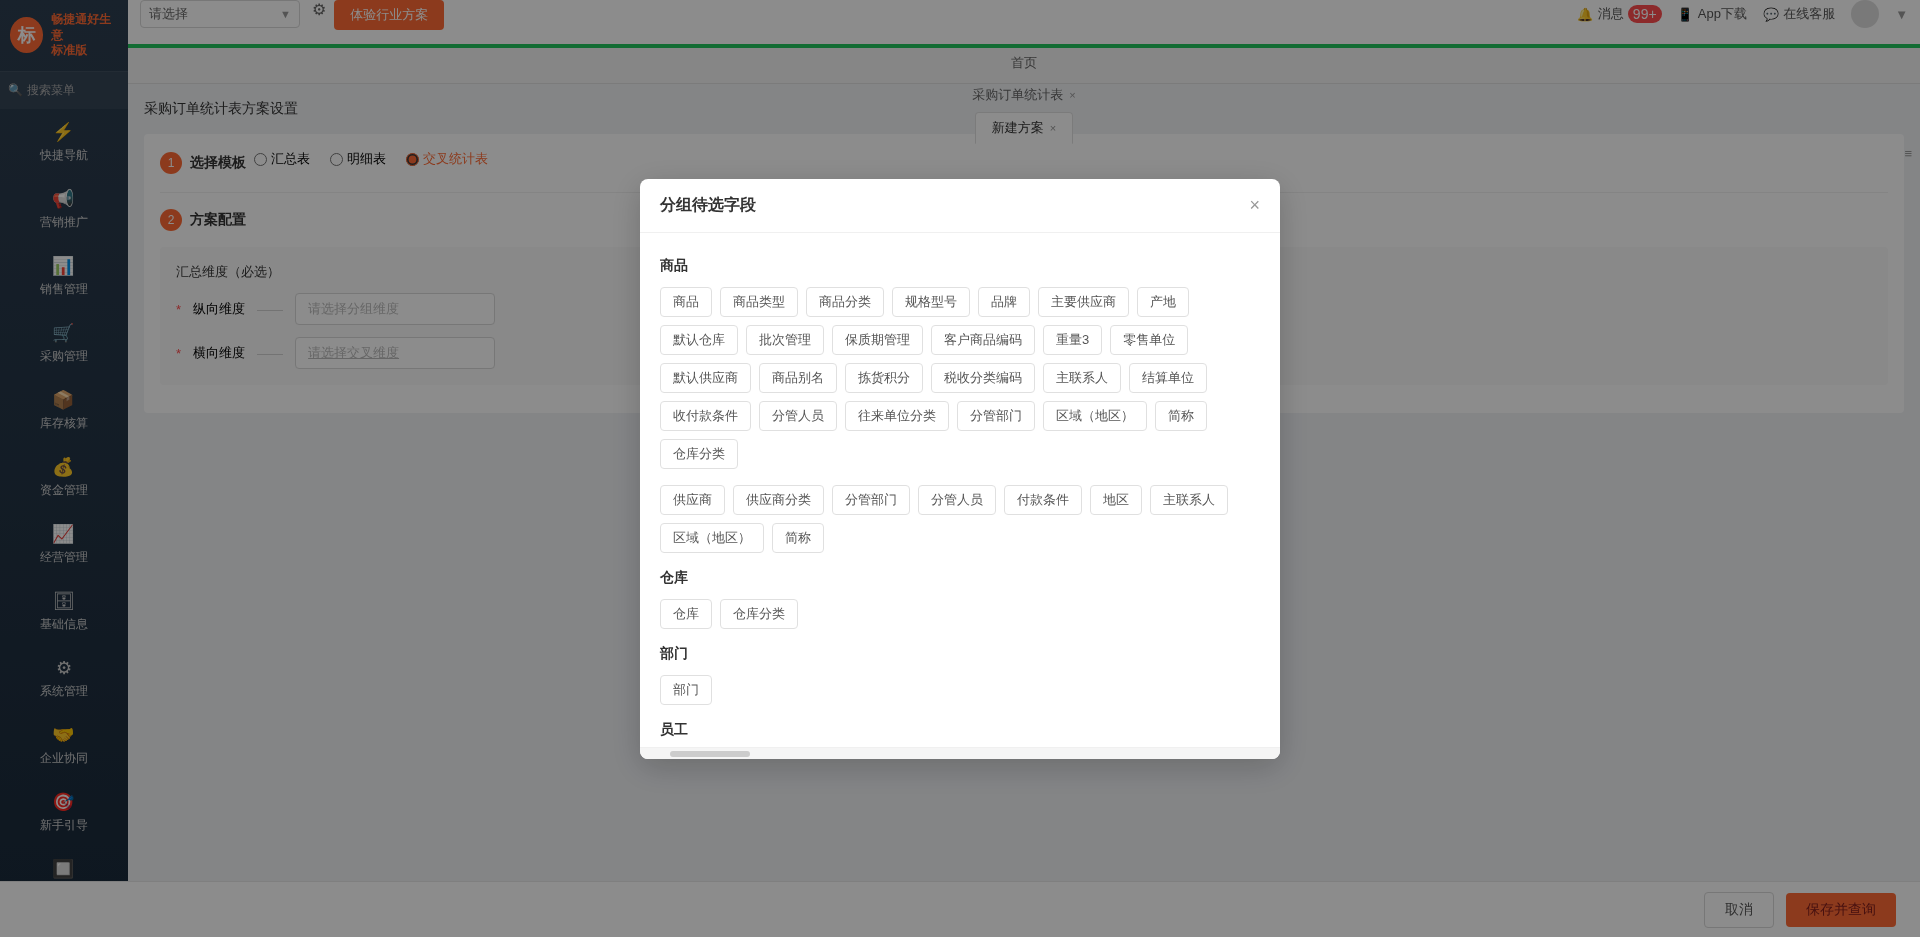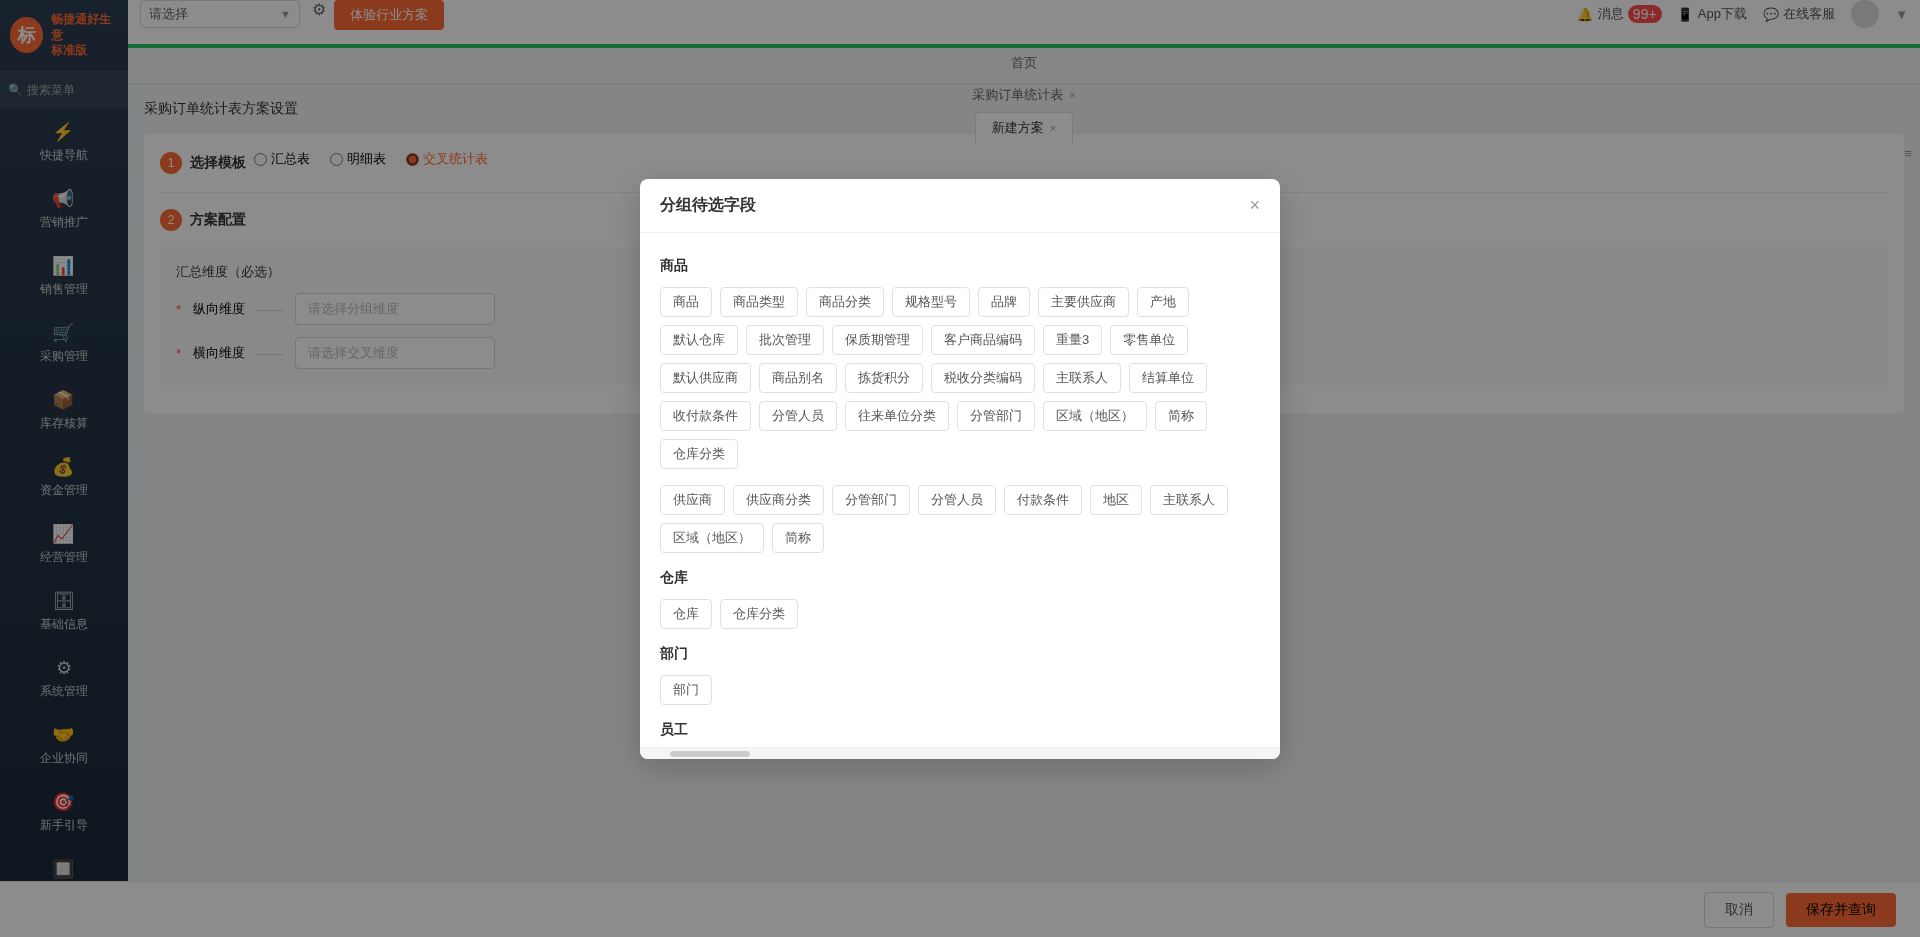--- a/index.html
+++ b/index.html
@@ -91,21 +91,21 @@
       position: fixed; bottom: 0; left: 0; right: 0; height: 56px;
       background: white; border-top: 1px solid #e8e8e8; z-index: 200;
       display: flex; align-items: center; justify-content: flex-end; padding: 0 24px; gap: 12px;
     }
     .btn-cancel {
       padding: 8px 20px; border: 1px solid #d9d9d9; border-radius: 4px;
       background: white; cursor: pointer; font-size: 14px; color: #555;
     }
     .btn-confirm {
       padding: 8px 20px; border: none; border-radius: 4px;
-      background: #ff6b35; color: #000000; cursor: pointer; font-size: 14px;
+      background: #ff6b35; color: #7f1d1d; cursor: pointer; font-size: 14px;
     }
 
     
     .modal-overlay {
       position: fixed; inset: 0; background: rgba(0,0,0,0.45); z-index: 300;
       display: flex; align-items: center; justify-content: center;
     }
     .modal {
       background: white; border-radius: 8px; width: 640px; max-height: 580px;
       display: flex; flex-direction: column; position: relative;
@@ -281,21 +281,21 @@
         <div style="display:flex; align-items:center; gap:12px; margin-bottom:12px;">
           <span style="color:#ff4d4f;">*</span>
           <span>纵向维度</span>
           <span style="color:#ccc;">——</span>
           <div style="border:1px solid #d9d9d9; border-radius:4px; padding:6px 12px; min-width:200px; color:#bbb; background:white; cursor:pointer;">请选择分组维度</div>
         </div>
         <div style="display:flex; align-items:center; gap:12px;">
           <span style="color:#ff4d4f;">*</span>
           <span>横向维度</span>
           <span style="color:#ccc;">——</span>
-          <div style="border:1px solid #d9d9d9; border-radius:4px; padding:6px 12px; min-width:200px; color:#bbb; background:white; cursor:pointer;">请选择交叉维度</div>
+          <div style="border:1px solid #d9d9d9; border-radius:4px; padding:6px 12px; min-width:200px; color:#bbb; background:white; cursor:pointer;text-decoration:underline;">请选择交叉维度</div>
         </div>
       </div>
     </div>
   </div>
 </div>
 
 <div class="modal-overlay">
   <div class="modal">
     <div class="modal-header">
       <span class="modal-title">分组待选字段</span>

